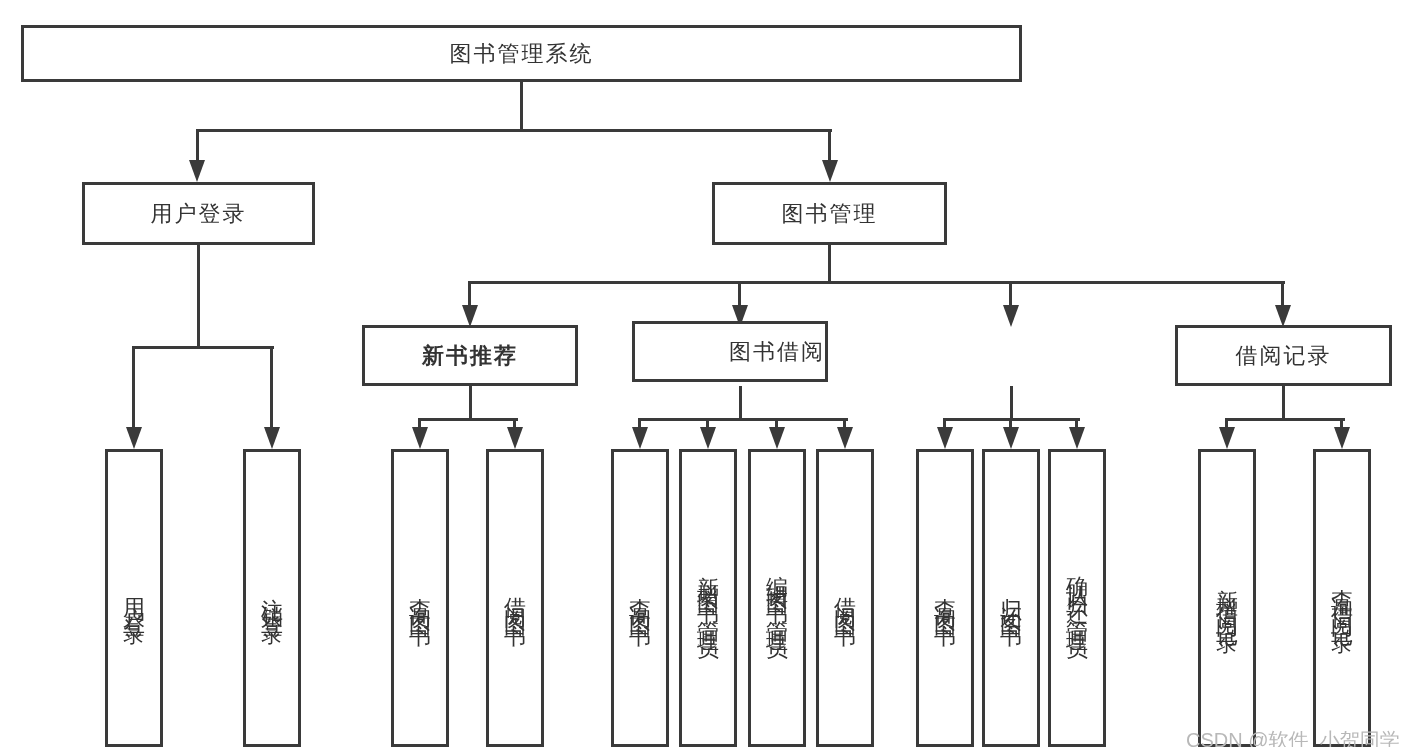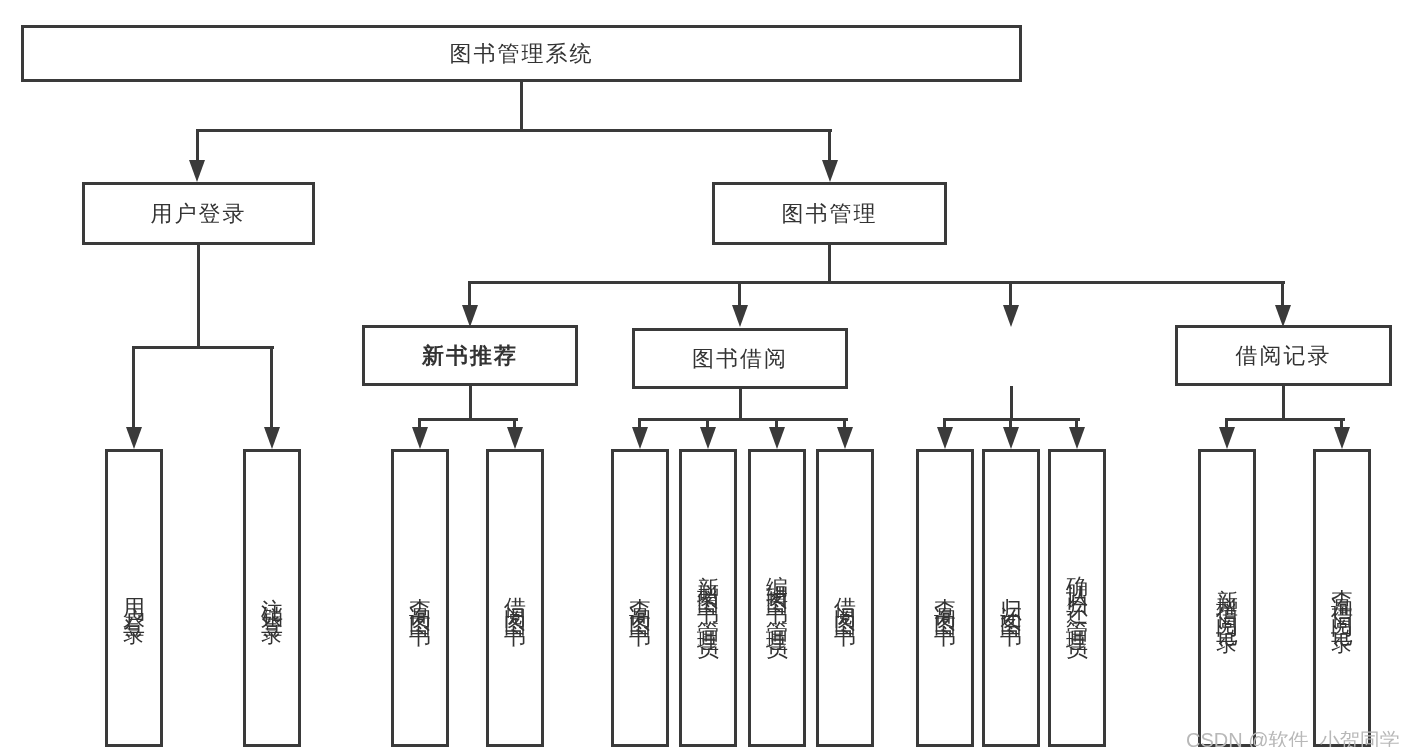--- a/index.html
+++ b/index.html
@@ -106,21 +106,21 @@
   <div class="vl" style="left:1009px; top:271px; height:24px;"></div>
   <div class="vl" style="left:1281px; top:271px; height:24px;"></div>
   <div class="arrow" style="left:462px; top:293px;"></div>
   <div class="arrow" style="left:732px; top:293px;"></div>
   <div class="arrow" style="left:1003px; top:293px;"></div>
   <div class="arrow" style="left:1275px; top:293px;"></div>
 
   <div class="box h" style="left:362px; top:313px; width:216px; height:61px;font-weight:bold;">
     <span>新书推荐</span>
   </div>
-  <div class="box h" style="left:632px; top:316px; width:216px; height:61px;">
+  <div class="box h" style="left:632px; top:309px; width:196px; height:61px;justify-content:flex-end;">
     <span>图书借阅</span>
   </div>
   <div class="box h" style="left:1175px; top:313px; width:217px; height:61px;">
     <span>借阅记录</span>
   </div>
 
   <div class="vl" style="left:469px; top:374px; height:34px;"></div>
   <div class="hl" style="left:418px; top:406px; width:100px;"></div>
   <div class="vl" style="left:418px; top:408px; height:9px;"></div>
   <div class="vl" style="left:513px; top:408px; height:9px;"></div>

